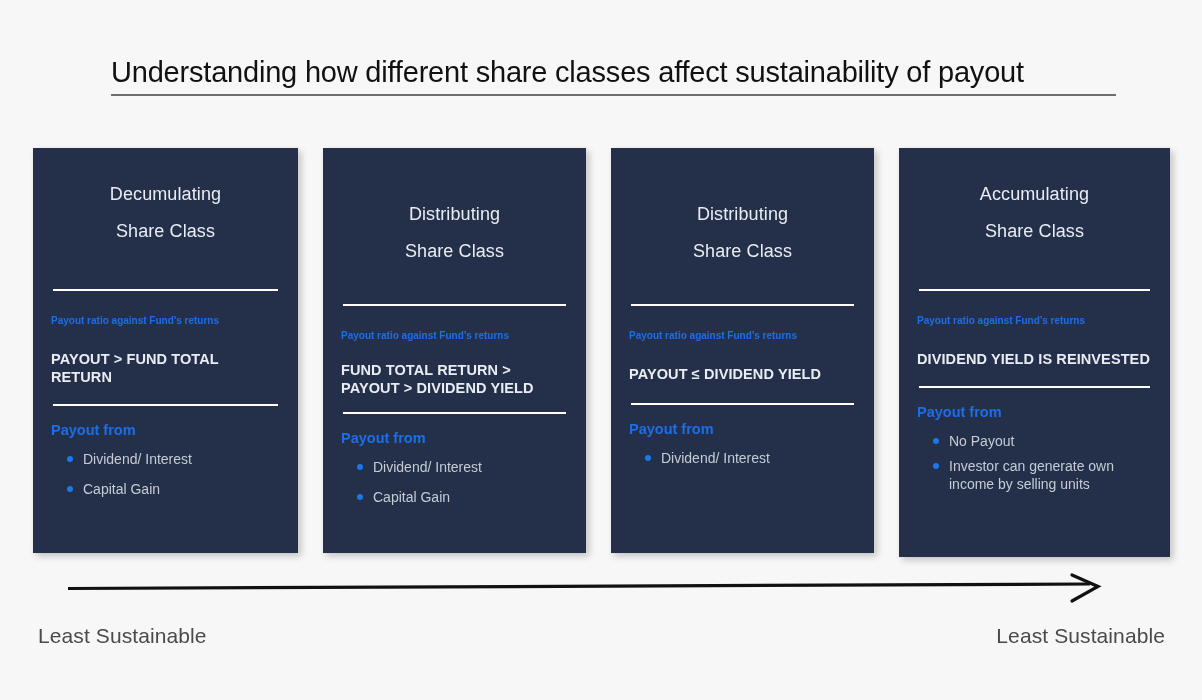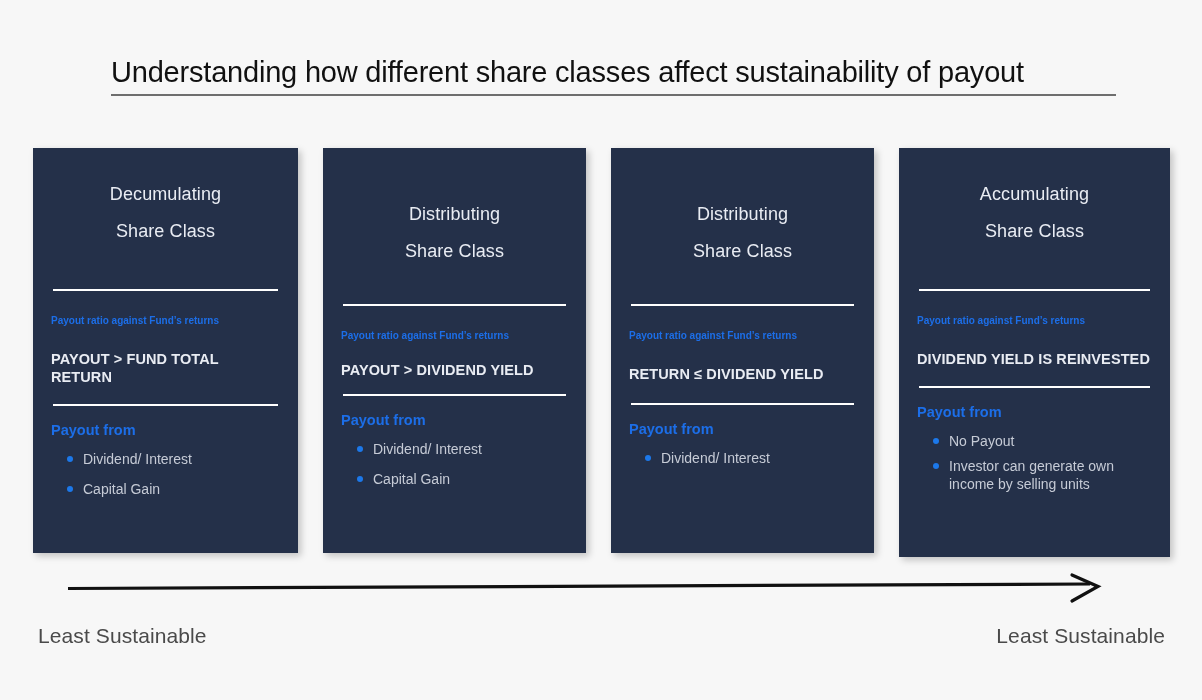--- a/index.html
+++ b/index.html
@@ -184,38 +184,39 @@
   </div>
 
   <div class="card c2">
     <div class="card-title">
       <div>Distributing</div>
       <div>Share Class</div>
     </div>
     <div class="divider divider-1"></div>
     <div class="section-label">Payout ratio against Fund’s returns</div>
     <div class="ratio-value">
+      <div>FUND TOTAL RETURN  &gt;</div>
       <div>PAYOUT &gt; DIVIDEND YIELD</div>
     </div>
     <div class="divider divider-2"></div>
     <div class="payout-label">Payout from</div>
     <ul class="bullets">
       <li>Dividend/ Interest</li>
       <li>Capital Gain</li>
     </ul>
   </div>
 
   <div class="card c3">
     <div class="card-title">
       <div>Distributing</div>
       <div>Share Class</div>
     </div>
     <div class="divider divider-1"></div>
     <div class="section-label">Payout ratio against Fund’s returns</div>
-    <div class="ratio-value">RETURN ≤ DIVIDEND YIELD</div>
+    <div class="ratio-value">PAYOUT ≤ DIVIDEND YIELD</div>
     <div class="divider divider-2"></div>
     <div class="payout-label">Payout from</div>
     <ul class="bullets">
       <li>Dividend/ Interest</li>
     </ul>
   </div>
 
   <div class="card c4">
     <div class="card-title">
       <div>Accumulating</div>

